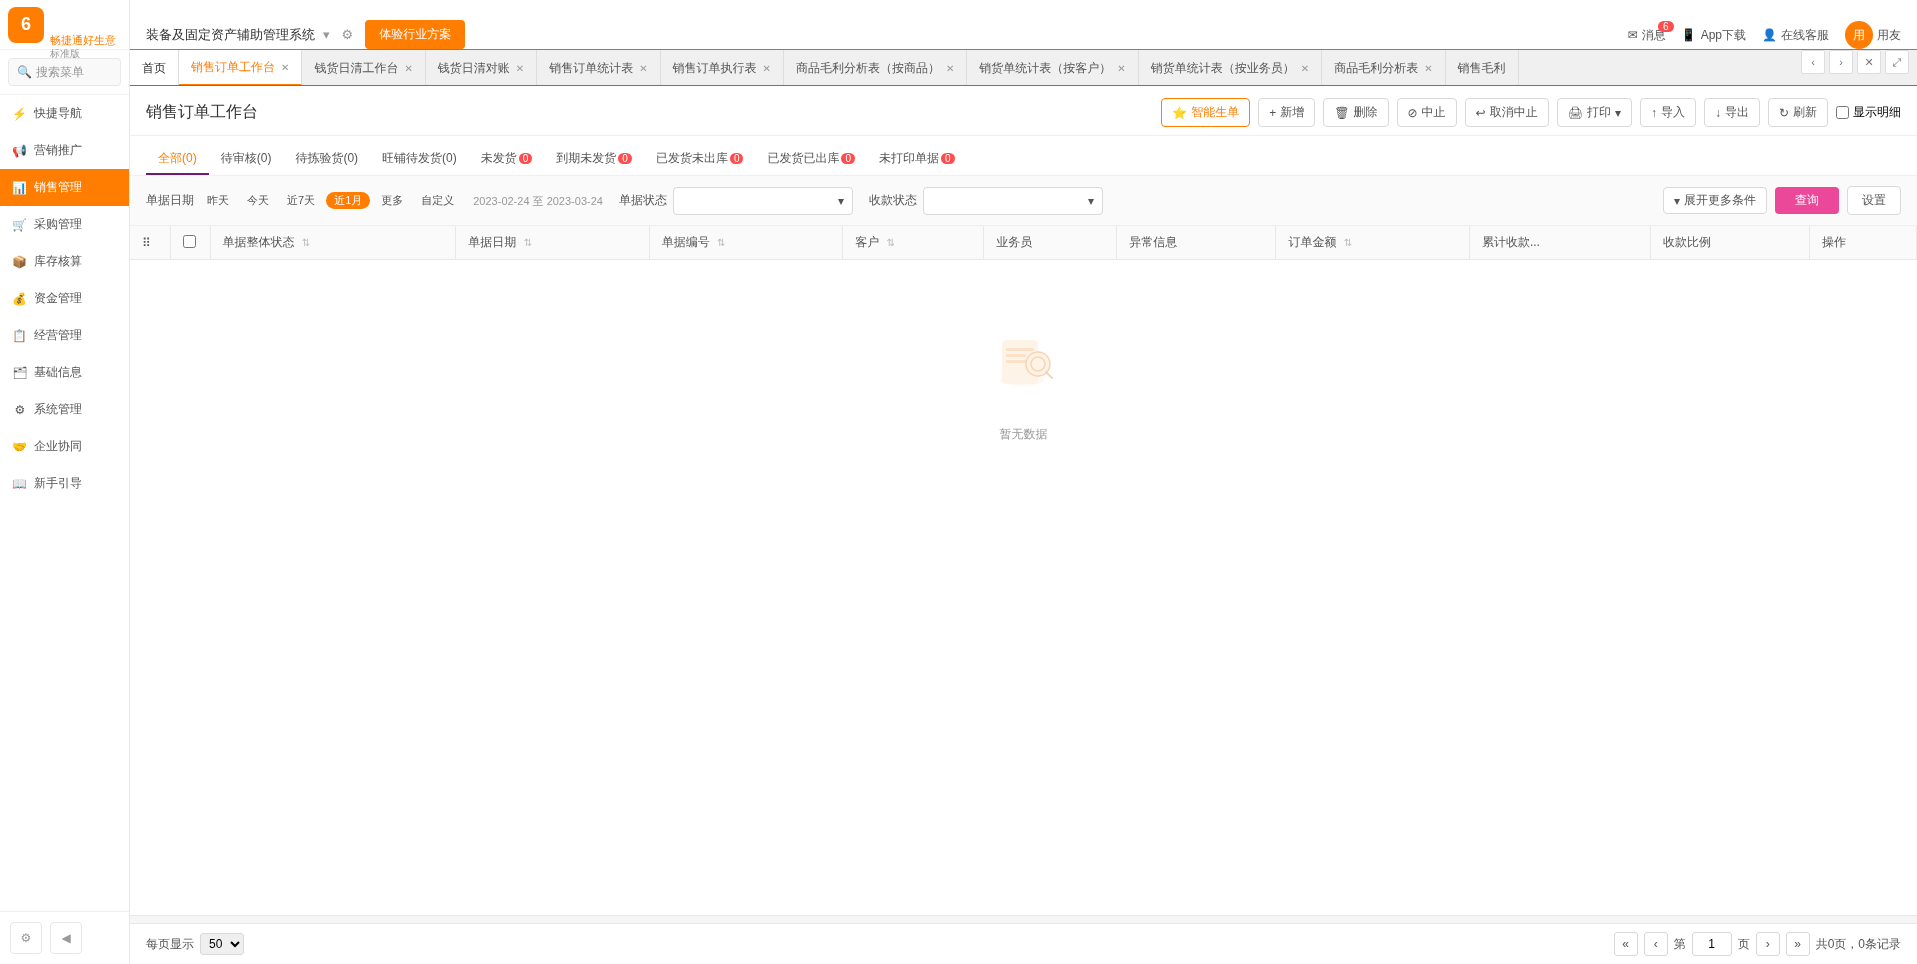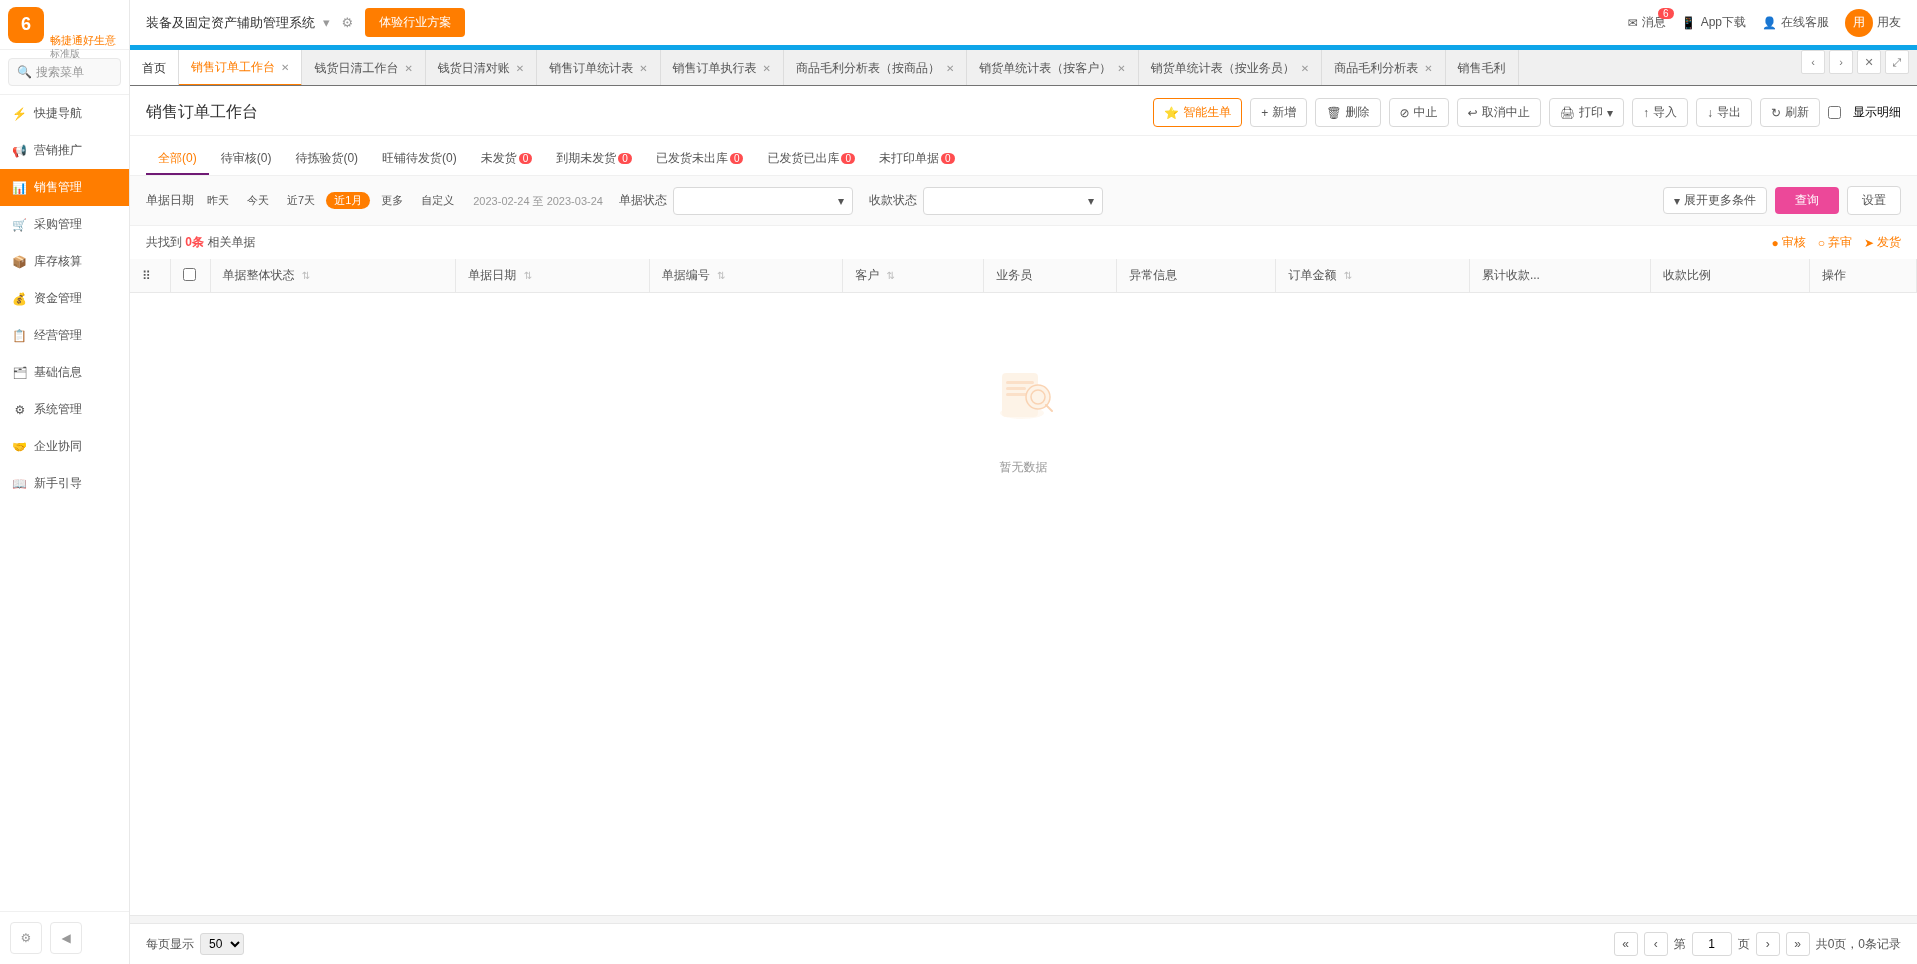--- a/index.html
+++ b/index.html
@@ -17,21 +17,21 @@
     .sidebar-nav-item { display: flex; align-items: center; padding: 10px 12px; cursor: pointer; color: #555; font-size: 12px; transition: background 0.2s; }
     .sidebar-nav-item.active { background: #ff7d00; color: #fff; }
     .sidebar-nav-item .nav-icon { width: 16px; height: 16px; margin-right: 6px; display: flex; align-items: center; justify-content: center; flex-shrink: 0; }
     .sidebar-bottom { margin-top: auto; padding: 10px; display: flex; gap: 8px; border-top: 1px solid #f0f0f0; }
     .sidebar-bottom-btn { width: 32px; height: 32px; border: 1px solid #e8e8e8; border-radius: 4px; display: flex; align-items: center; justify-content: center; cursor: pointer; color: #999; }
 
     
     .main { flex: 1; display: flex; flex-direction: column; height: 100%; overflow: hidden; }
 
     
-    .topbar { height: 50px; background: #fff; display: flex; align-items: center; padding: 0 16px; border-bottom: 5px solid #0ea5e9; flex-shrink: 0; }
+    .topbar { height: 50px; background: #fff; display: flex; align-items: flex-end; padding: 0 16px; border-bottom: 1px solid #0ea5e9; flex-shrink: 0; }
     .topbar-title { display: flex; align-items: center; color: #333; font-size: 13px; flex: 1; }
     .topbar-title-text { margin-right: 8px; }
     .topbar-chevron { color: #999; margin-right: 12px; }
     .topbar-gear { color: #999; margin-right: 12px; cursor: pointer; }
     .topbar-solution-btn { background: #ff7d00; color: white; border: none; border-radius: 4px; padding: 6px 14px; cursor: pointer; font-size: 12px; }
     .topbar-right { display: flex; align-items: center; gap: 16px; margin-left: auto; }
     .topbar-right-item { display: flex; align-items: center; gap: 4px; color: #555; cursor: pointer; font-size: 12px; position: relative; }
     .badge { position: absolute; top: -6px; right: -8px; background: #ff4d4f; color: white; border-radius: 8px; padding: 0 4px; font-size: 10px; min-width: 16px; text-align: center; }
     .topbar-avatar { width: 28px; height: 28px; border-radius: 50%; background: #ff7d00; display: flex; align-items: center; justify-content: center; color: white; font-size: 12px; }
 
@@ -292,21 +292,21 @@
           <span>导入</span>
         </button>
         <button class="btn-action">
           <span>↓</span>
           <span>导出</span>
         </button>
         <button class="btn-action">
           <span>↻</span>
           <span>刷新</span>
         </button>
-        <label style="display:flex;align-items:center;gap:12px;cursor:pointer;font-size:12px;">
+        <label style="display:flex;align-items:center;gap:4px;cursor:pointer;font-size:12px;">
           <input type="checkbox" style="">
           <span>显示明细</span>
         </label>
       </div>
     </div>
 
     <div class="sub-tabs">
       <div class="sub-tab active">
         <span>全部</span>(<span>0</span>)
       </div>
@@ -371,41 +371,20 @@
             <span>▾</span>
             <span>展开更多条件</span>
           </div>
           <button class="btn-query">查询</button>
           <button class="btn-setting">设置</button>
         </div>
       </div>
     </div>
 
     <div class="table-area">
-      <div class="table-toolbar">
-        <span class="table-count">
-          <span>共找到</span>
-          <span class="count">0条</span>
-          <span>相关单据</span>
-        </span>
-        <div class="table-actions">
-          <span class="tbl-action-btn">
-            <span>●</span>
-            <span>审核</span>
-          </span>
-          <span class="tbl-action-btn">
-            <span>○</span>
-            <span>弃审</span>
-          </span>
-          <span class="tbl-action-btn">
-            <span>➤</span>
-            <span>发货</span>
-          </span>
-        </div>
-      </div>
 
       <div class="table-wrap">
         <table>
           <thead>
             <tr>
               <th style="width:40px;">⠿</th>
               <th style="width:40px;"><input type="checkbox" style=""></th>
               <th class="th-drag">
                 <span>单据整体状态</span>
                 <span class="sort-icon">⇅</span>

